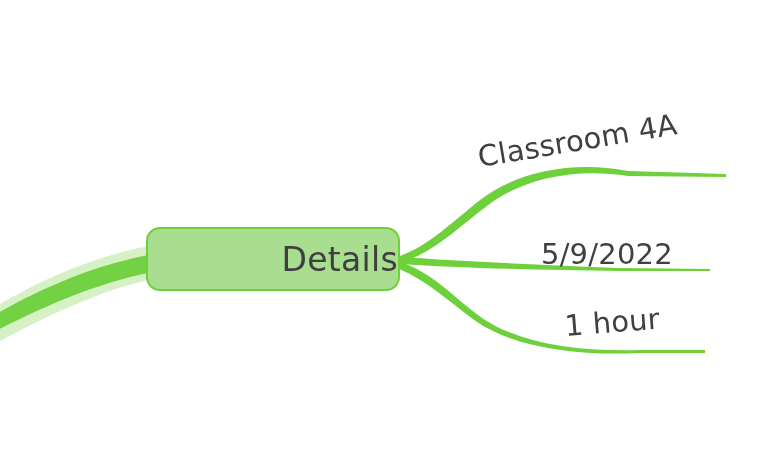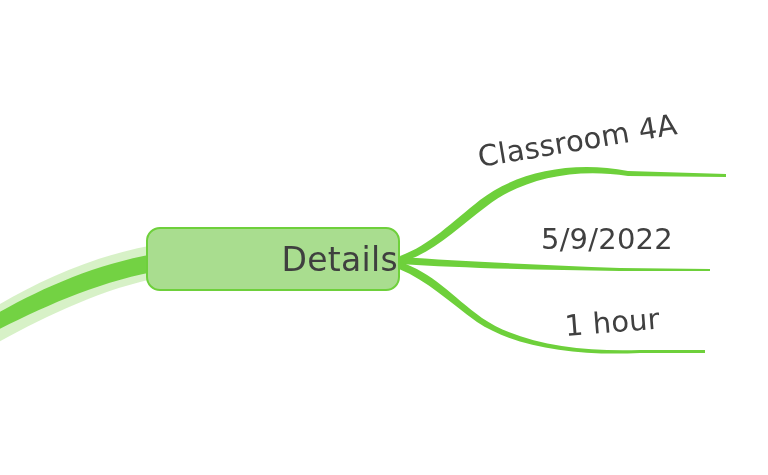--- a/index.html
+++ b/index.html
@@ -33,21 +33,21 @@
     user-select: none;
   }
   #label-classroom {
     left: 481px;
     top: 140px;
     transform: rotate(-9.5deg);
     transform-origin: left bottom;
   }
   #label-date {
     left: 541px;
-    top: 222px;
+    top: 237px;
     transform: rotate(0deg);
     transform-origin: left bottom;
   }
   #label-duration {
     left: 566px;
     top: 309px;
     transform: rotate(-4.5deg);
     transform-origin: left bottom;
   }
   #node-details {

